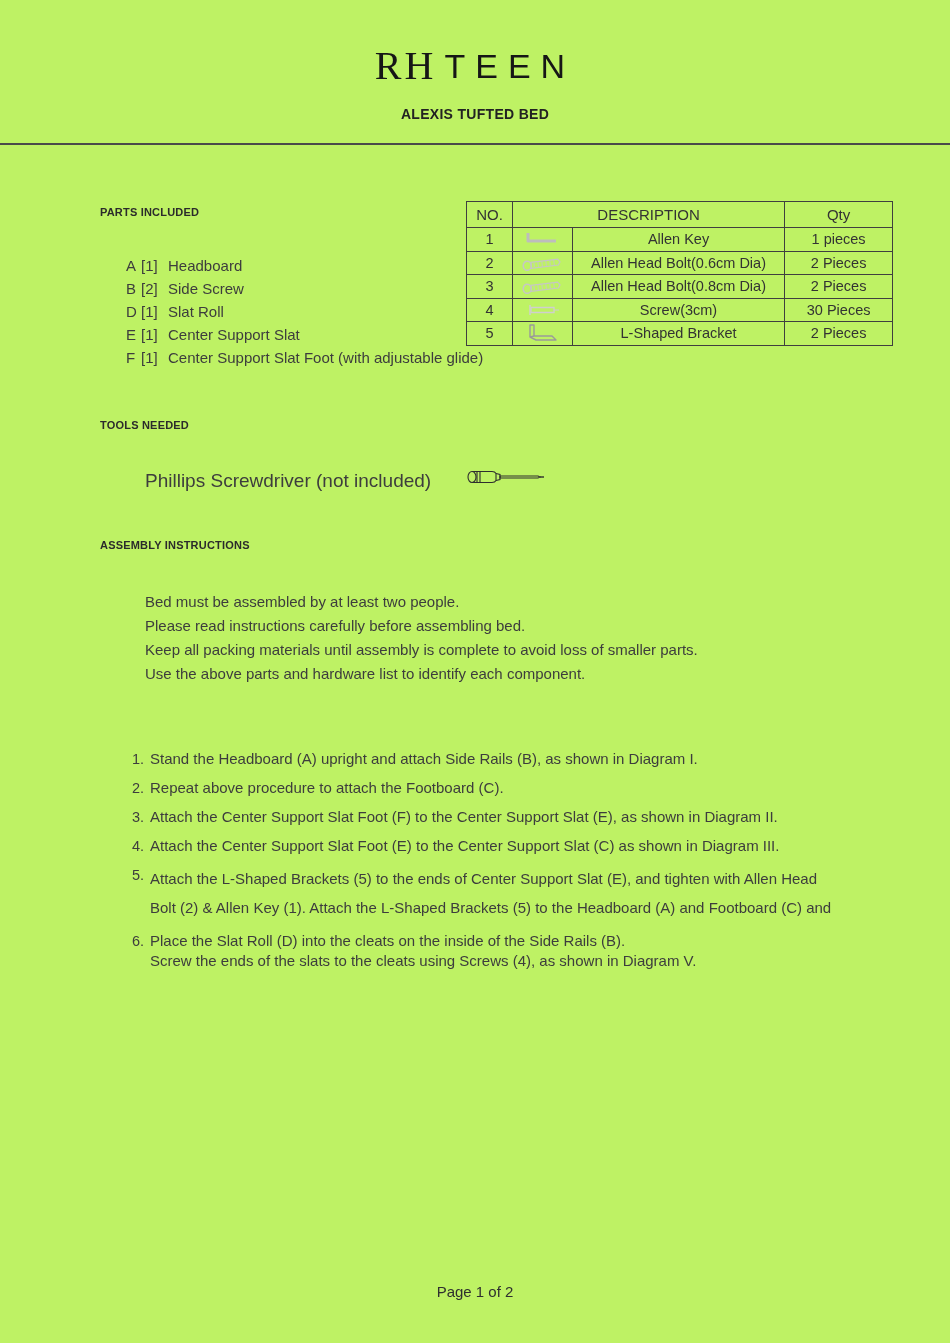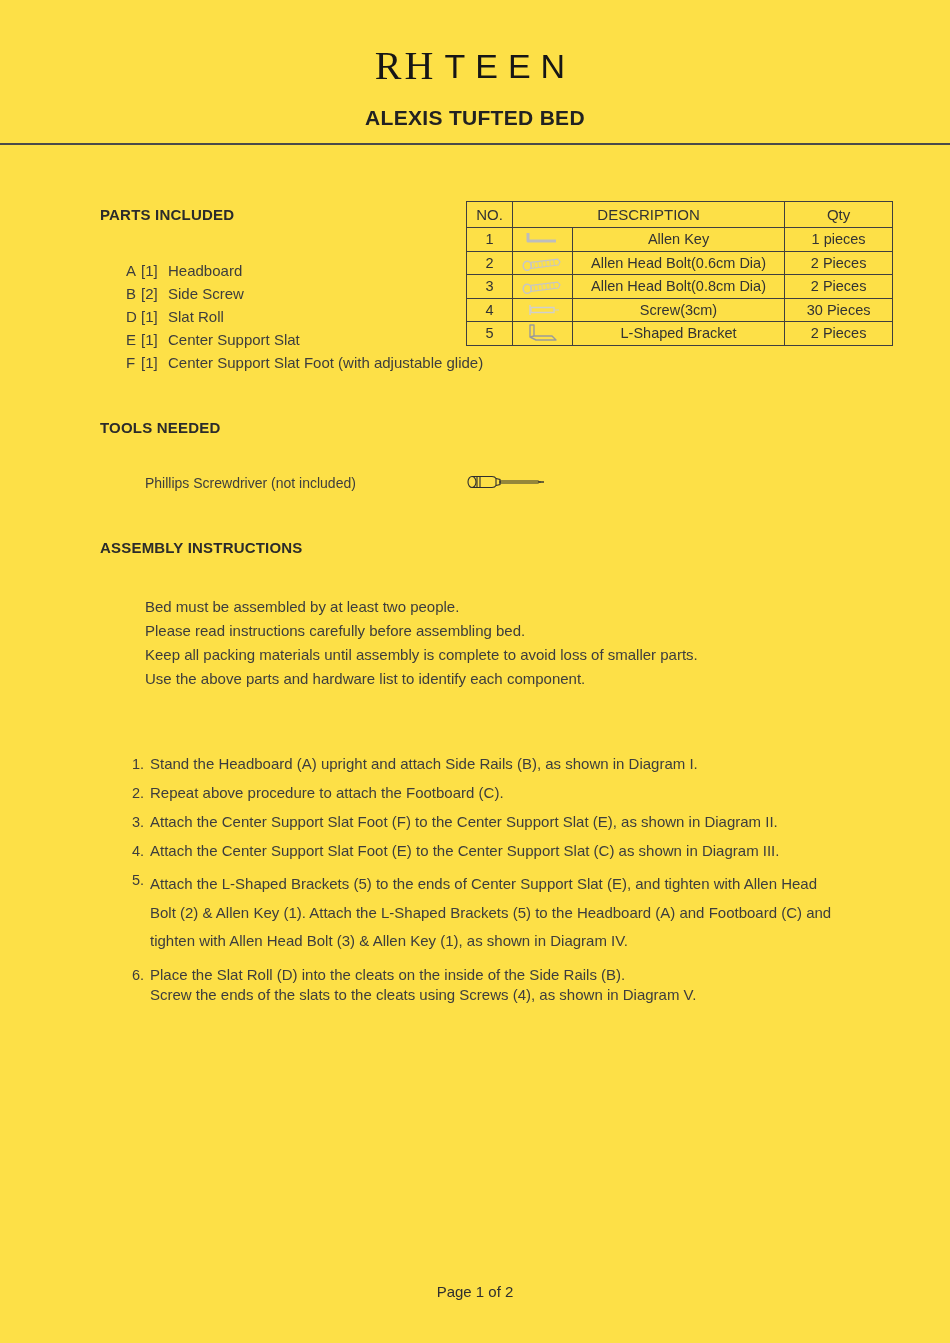--- a/index.html
+++ b/index.html
@@ -3,21 +3,21 @@
 <meta charset="utf-8">
 <style>
   * { margin: 0; padding: 0; box-sizing: border-box; }
   html, body { background: #ffffff; }
   body { font-family: "Liberation Sans", sans-serif; color: #3d3d3d; }
 
   .page {
     position: relative;
     width: 950px;
     height: 1343px;
-    background: #fde047;
+    background: #bef264;
     overflow: hidden;
   }
 
   
   .logo {
     position: absolute;
     top: 42px;
     left: 0;
     width: 100%;
     text-align: center;
@@ -38,37 +38,37 @@
     letter-spacing: 10px;
     margin-left: 8px;
     vertical-align: 1px;
   }
   .subtitle {
     position: absolute;
     top: 106px;
     left: 0;
     width: 100%;
     text-align: center;
-    font-size: 21px;
+    font-size: 14px;
     font-weight: 700;
     color: #222222;
     letter-spacing: 0.3px;
   }
   .header-rule {
     position: absolute;
     top: 143px;
     left: 0;
     width: 100%;
     height: 0;
     border-top: 2px solid #4a4a4a;
   }
 
   
   .section-heading {
-    font-size: 15px;
+    font-size: 11px;
     font-weight: 700;
     color: #2b2b2b;
     letter-spacing: 0.2px;
   }
 
   
   .parts-section { position: absolute; left: 100px; top: 206px; width: 360px; }
   .parts-list { list-style: none; margin-top: 36px; padding-left: 26px; }
   .parts-list li {
     font-size: 15px;
@@ -101,21 +101,21 @@
   .parts-table tbody td { height: 23.5px; }
   .col-no   { width: 46px; }
   .col-icon { width: 60px; }
   .col-desc { width: 213px; }
   .col-qty  { width: 108px; }
   .parts-table td.icon-cell { padding: 0; }
   .icon-cell svg { display: block; margin: 0 auto; }
 
   
   .tools-section { position: absolute; left: 100px; top: 419px; width: 520px; }
-  .tool-row { position: relative; margin-top: 39px; font-size: 14px; color: #3d3d3d; }
+  .tool-row { position: relative; margin-top: 39px; font-size: 19px; color: #3d3d3d; }
   .tool-label { margin-left: 45px; }
   .screwdriver { position: absolute; left: 366px; top: -3px; }
 
   
   .assembly-section { position: absolute; left: 100px; top: 539px; width: 810px; }
   .assembly-notes { margin-top: 39px; margin-left: 45px; }
   .assembly-notes div { font-size: 15px; line-height: 24px; color: #3d3d3d; }
   .steps { margin-top: 63px; margin-left: 24px; }
   .step { display: flex; margin-bottom: 9px; }
   .step-num {
@@ -292,21 +292,20 @@
         <span class="step-num">4.</span>
         <div class="step-lines">
             <div>Attach the Center Support Slat Foot (E) to the Center Support Slat (C) as shown in Diagram III.</div>
           </div>
       </div>
       <div class="step loose">
         <span class="step-num">5.</span>
         <div class="step-lines">
           <div>Attach the L-Shaped Brackets (5) to the ends of Center Support Slat (E), and tighten with Allen Head</div>
           <div>Bolt (2) &amp; Allen Key (1). Attach the L-Shaped Brackets (5) to the Headboard (A) and Footboard (C) and</div>
-          <div>tighten with Allen Head Bolt (3) &amp; Allen Key (1), as shown in Diagram IV.</div>
         </div>
       </div>
       <div class="step">
         <span class="step-num">6.</span>
         <div class="step-lines">
           <div>Place the Slat Roll (D) into the cleats on the inside of the Side Rails (B).</div>
           <div>Screw the ends of the slats to the cleats using Screws (4), as shown in Diagram V.</div>
         </div>
       </div>
     </div>

